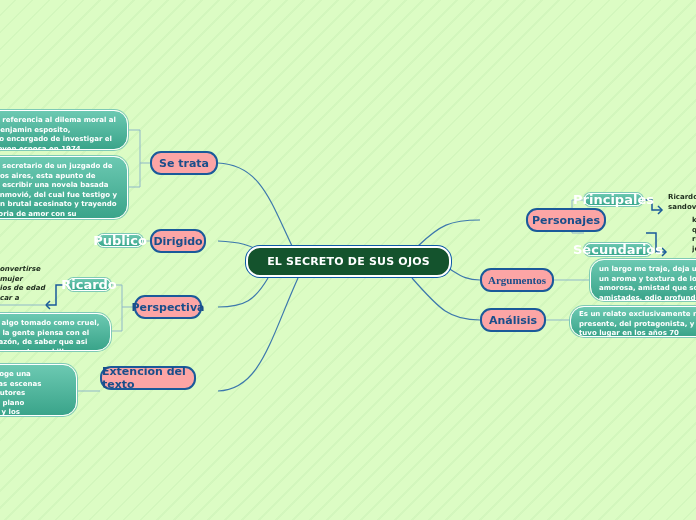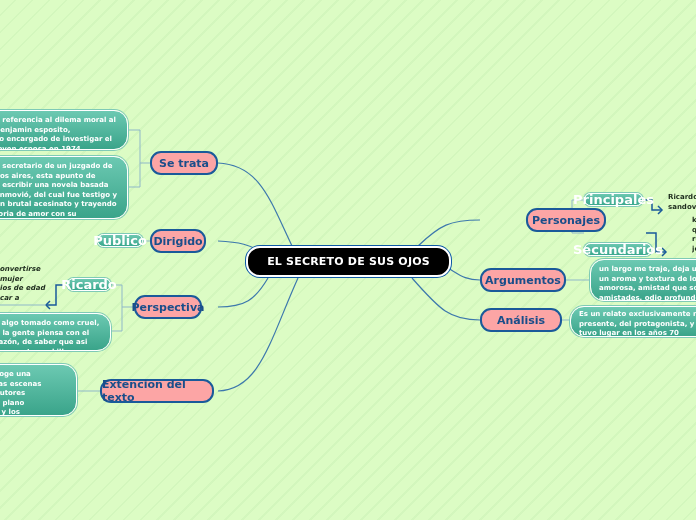--- a/index.html
+++ b/index.html
@@ -6,21 +6,21 @@
   body {
     width:696px; height:520px; overflow:hidden; position:relative;
     background-color:#dcfcc4;
     background-image: repeating-linear-gradient(135deg, rgba(255,255,255,0.0) 0px, rgba(255,255,255,0.0) 10px, rgba(200,240,180,0.45) 10px, rgba(200,240,180,0.45) 12px);
     font-family: "DejaVu Sans", sans-serif;
   }
   svg.links { position:absolute; left:0; top:0; width:696px; height:520px; }
   .node { position:absolute; box-sizing:border-box; display:flex; align-items:center; justify-content:center; font-weight:bold; }
   .central {
     left:246px; top:246px; width:205px; height:31px;
-    background:#000000; color:#fff; border-radius:14px; border:2px solid #fff;
+    background:#14532d; color:#fff; border-radius:14px; border:2px solid #fff;
     box-shadow:0 0 0 1px #0e5aa6; font-size:11px; letter-spacing:0.2px;
   }
   .main {
     background:#fca5a5; border:2px solid #1a5a9a; border-radius:11px;
     color:#1a4e8a; font-size:11px; height:24px;
   }
   .sub {
     background:linear-gradient(#6cc7b0,#3aa88e); color:#fff; border-radius:7px;
     border:1px solid #fff; box-shadow:0 0 0 1px #7fcab6; font-size:13px; height:13px;
   }
@@ -75,21 +75,21 @@
     <path d="M646 233 L656 233 L656 252 L666 252"></path>
     <path d="M662 248 L666 252 L662 256"></path>
   </g>
 </svg>
 
 <div class="node central">EL SECRETO DE SUS OJOS</div>
 
 <div class="node main" style="left:150px;top:151px;width:68px;">Se trata</div>
 <div class="node main" style="left:150px;top:229px;width:56px;">Dirigido</div>
 <div class="node main" style="left:134px;top:295px;width:68px;">Perspectiva</div>
-<div class="node main" style="left:100px;top:379px;width:114px;">Extencion del texto</div>
+<div class="node main" style="left:100px;top:366px;width:96px;">Extencion del texto</div>
 
 <div class="node bubble" style="left:-14px;top:110px;width:142px;height:40px;">e referencia al dilema moral al
  Benjamin esposito,
 co encargado de investigar el
  joven esposa en 1974.</div>
 <div class="node bubble" style="left:-14px;top:156px;width:142px;height:63px;">o secretario de un juzgado de
 nos aires, esta apunto de
 e escribir una novela basada
 onmovió, del cual fue testigo y
 un brutal acesinato y trayendo
@@ -108,22 +108,22 @@
  razón, de saber que asi
 os por otros, skills</div>
 
 <div class="node bubble" style="left:-14px;top:364px;width:91px;height:52px;">coge una
 tas escenas
  autores
 n plano
 s y los</div>
 
 <div class="node main" style="left:480px;top:208px;width:80px;margin-left:46px;">Personajes</div>
-<div class="node main" style="left:480px;top:268px;width:86px;">Argumentos</div>
-<div class="node main" style="left:480px;top:308px;width:82px;">Análisis</div>
+<div class="node main" style="left:480px;top:268px;width:74px;font-family:Liberation Serif, serif;">Argumentos</div>
+<div class="node main" style="left:480px;top:308px;width:66px;">Análisis</div>
 
 <div class="node sub" style="left:584px;top:193px;width:59px;">Principales</div>
 <div class="plain" style="left:668px;top:193px;width:28px;height:20px;">Ricardo
 sandova</div>
 <div class="node sub" style="left:584px;top:226px;width:68px;margin-top:17px;">Secundarios</div>
 <div class="plain" style="left:692px;top:216px;width:23px;height:38px;">karla q
 romano
 jose or
 lopez,d</div>
 

